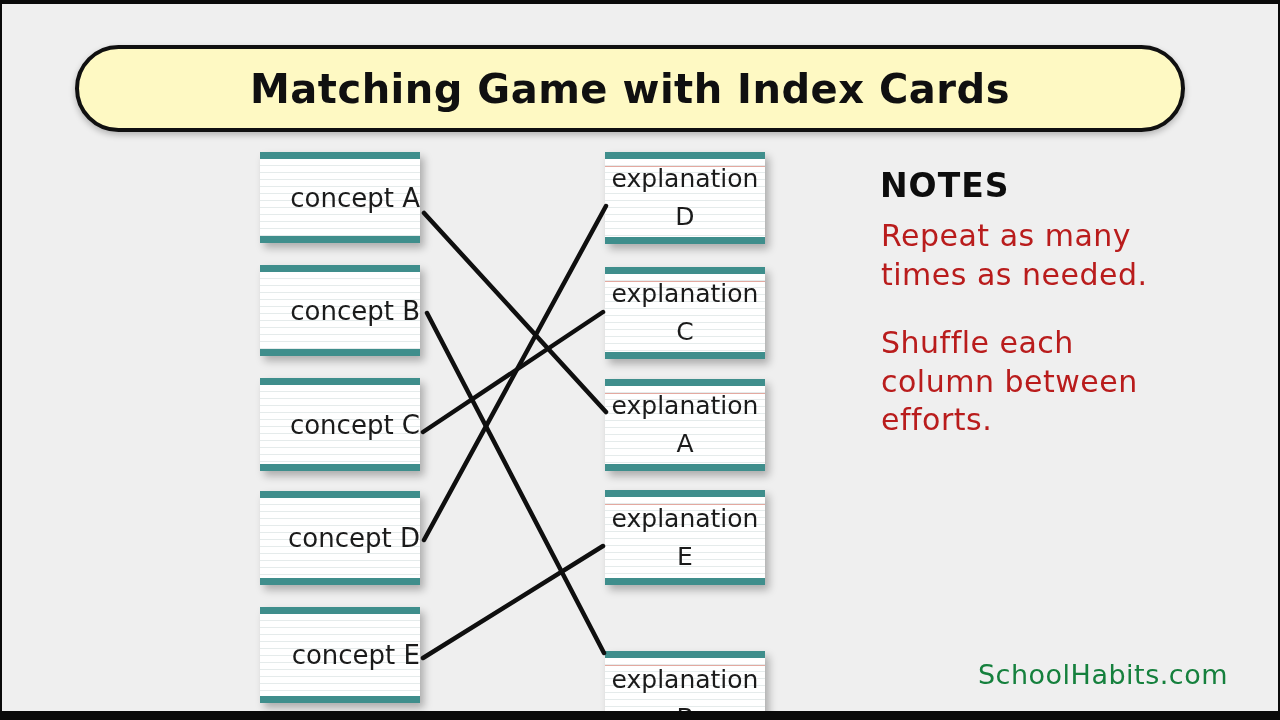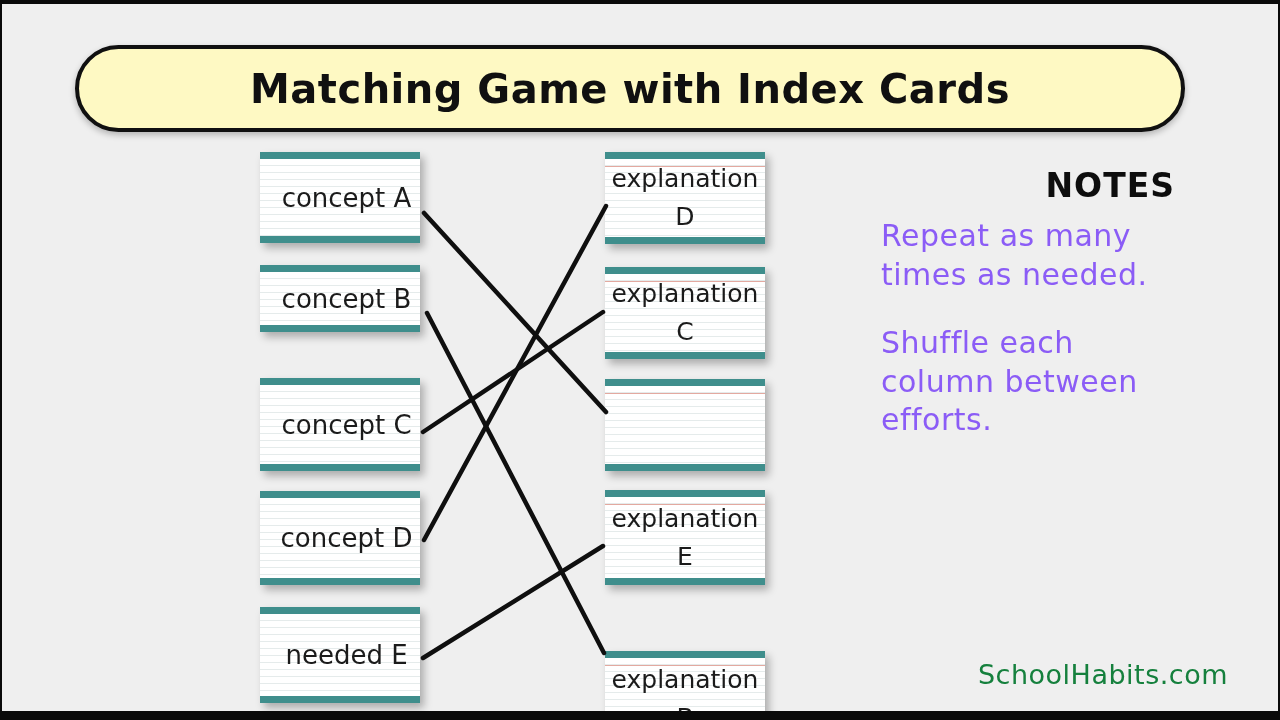--- a/index.html
+++ b/index.html
@@ -45,40 +45,40 @@
   .card::before{ 
     content:"";position:absolute;left:0;top:0;width:100%;height:7px;background:#3f8e8c;
   }
   .card::after{ 
     content:"";position:absolute;left:0;bottom:0;width:100%;height:7px;background:#3f8e8c;
   }
   .card .redline{
     position:absolute;left:0;top:14px;width:100%;height:1px;
     background:#d98c80;opacity:0.75;
   }
-  .card.left-card{justify-content:center;}
+  .card.left-card{justify-content:flex-end;}
   .card.left-card .card-text{
     padding-left:13px;font-size:26px;white-space:nowrap;
   }
   .card.right-card{justify-content:center;}
   .card.right-card .card-text{
     width:160px;text-align:center;font-size:25px;line-height:38px;
     overflow:visible;
   }
   .card-text{color:#1b1b1b;}
   .lines-svg{position:absolute;left:0;top:0;z-index:3;pointer-events:none;}
   .notes-heading{
     position:absolute;left:880px;top:166px;width:295px;
-    text-align:right;font-size:33px;font-weight:bold;letter-spacing:1px;
+    text-align:left;font-size:33px;font-weight:bold;letter-spacing:1px;
     color:#0d0d0d;
   }
   .note-para{
     position:absolute;left:881px;width:380px;
     font-size:30px;line-height:38.5px;letter-spacing:0.5px;
-    white-space:pre-line;color:#8b5cf6;
+    white-space:pre-line;color:#b91c1c;
   }
   .note-1{top:217px;}
   .note-2{top:324px;}
   .note-3{top:467px;}
   .watermark{
     position:absolute;right:52px;top:659px;
     font-size:27px;letter-spacing:0.5px;color:#15803d;
   }
 </style>
 </head>
@@ -86,43 +86,44 @@
 
 <div class="stage">
 
   <div class="banner">
     <span class="title">Matching Game with Index Cards</span>
   </div>
 
   <div class="card left-card" style="left:260px;top:152px;height:91px;">
     <span class="card-text">concept A</span>
   </div>
-  <div class="card left-card" style="left:260px;top:265px;height:67px;">
+  <div class="card left-card" style="left:260px;top:265px;height:91px;">
     <span class="card-text">concept B</span>
   </div>
   <div class="card left-card" style="left:260px;top:491px;height:94px;">
     <span class="card-text">concept D</span>
   </div>
   <div class="card left-card" style="left:260px;top:378px;height:93px;">
     <span class="card-text">concept C</span>
   </div>
   <div class="card left-card" style="left:260px;top:607px;height:96px;">
-    <span class="card-text">needed E</span>
+    <span class="card-text">concept E</span>
   </div>
 
   <div class="card right-card" style="left:605px;top:152px;height:92px;">
     <span class="redline"></span>
     <span class="card-text">explanation D</span>
   </div>
   <div class="card right-card" style="left:605px;top:267px;height:92px;">
     <span class="redline"></span>
     <span class="card-text">explanation C</span>
   </div>
   <div class="card right-card" style="left:605px;top:379px;height:92px;">
     <span class="redline"></span>
+    <span class="card-text">explanation A</span>
   </div>
   <div class="card right-card" style="left:605px;top:490px;height:95px;">
     <span class="redline"></span>
     <span class="card-text">explanation E</span>
   </div>
   <div class="card right-card" style="left:605px;top:609px;height:95px;margin-top:42px;">
     <span class="redline"></span>
     <span class="card-text">explanation B</span>
   </div>
 

